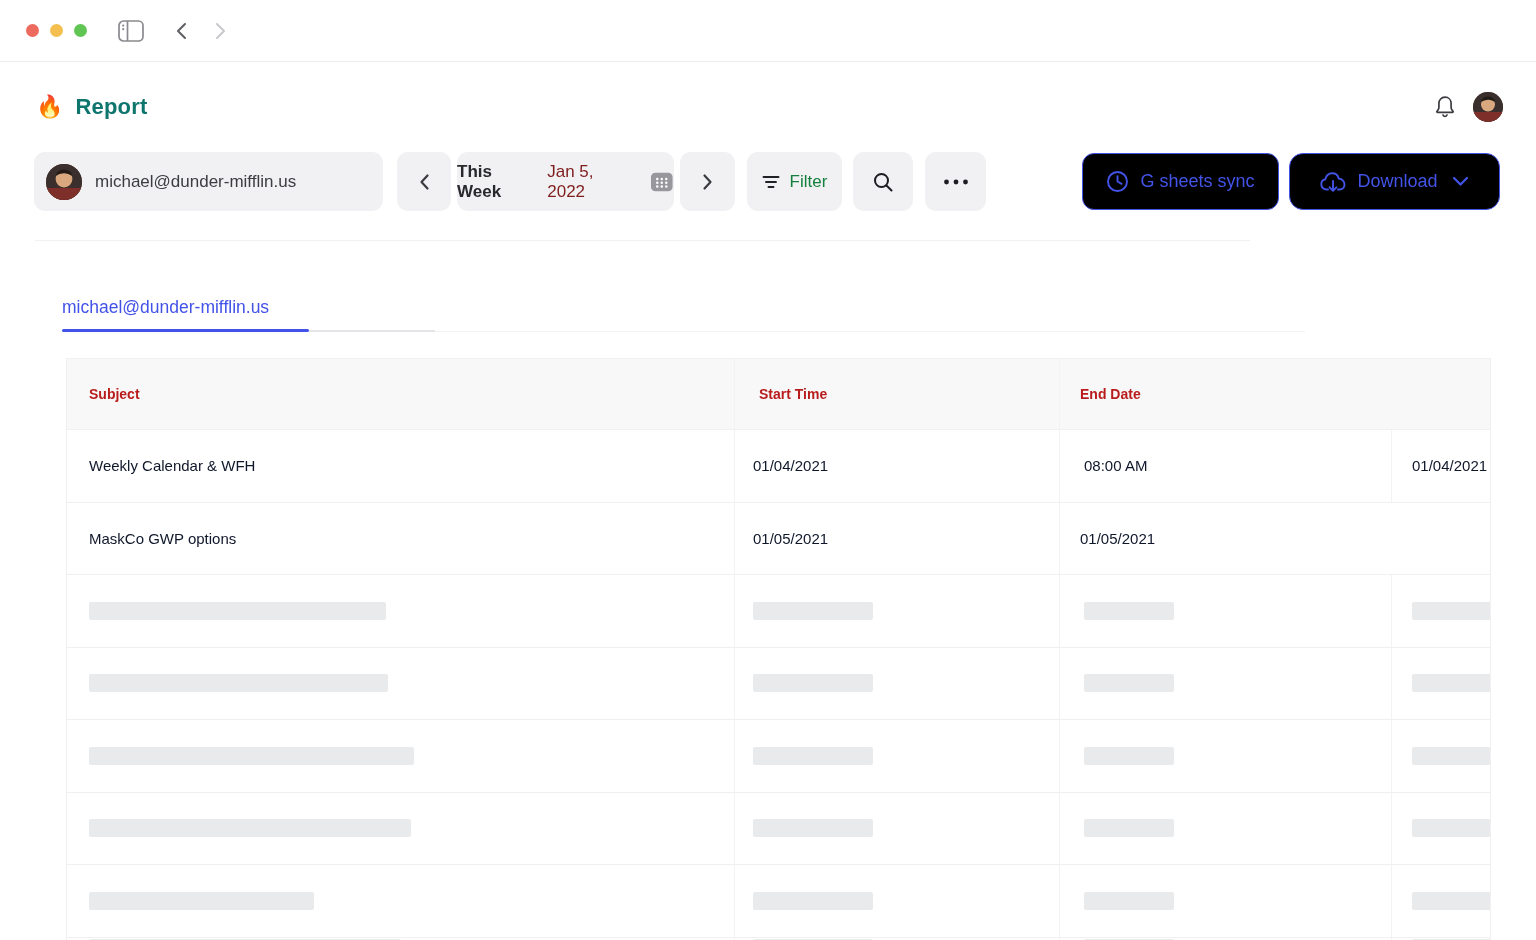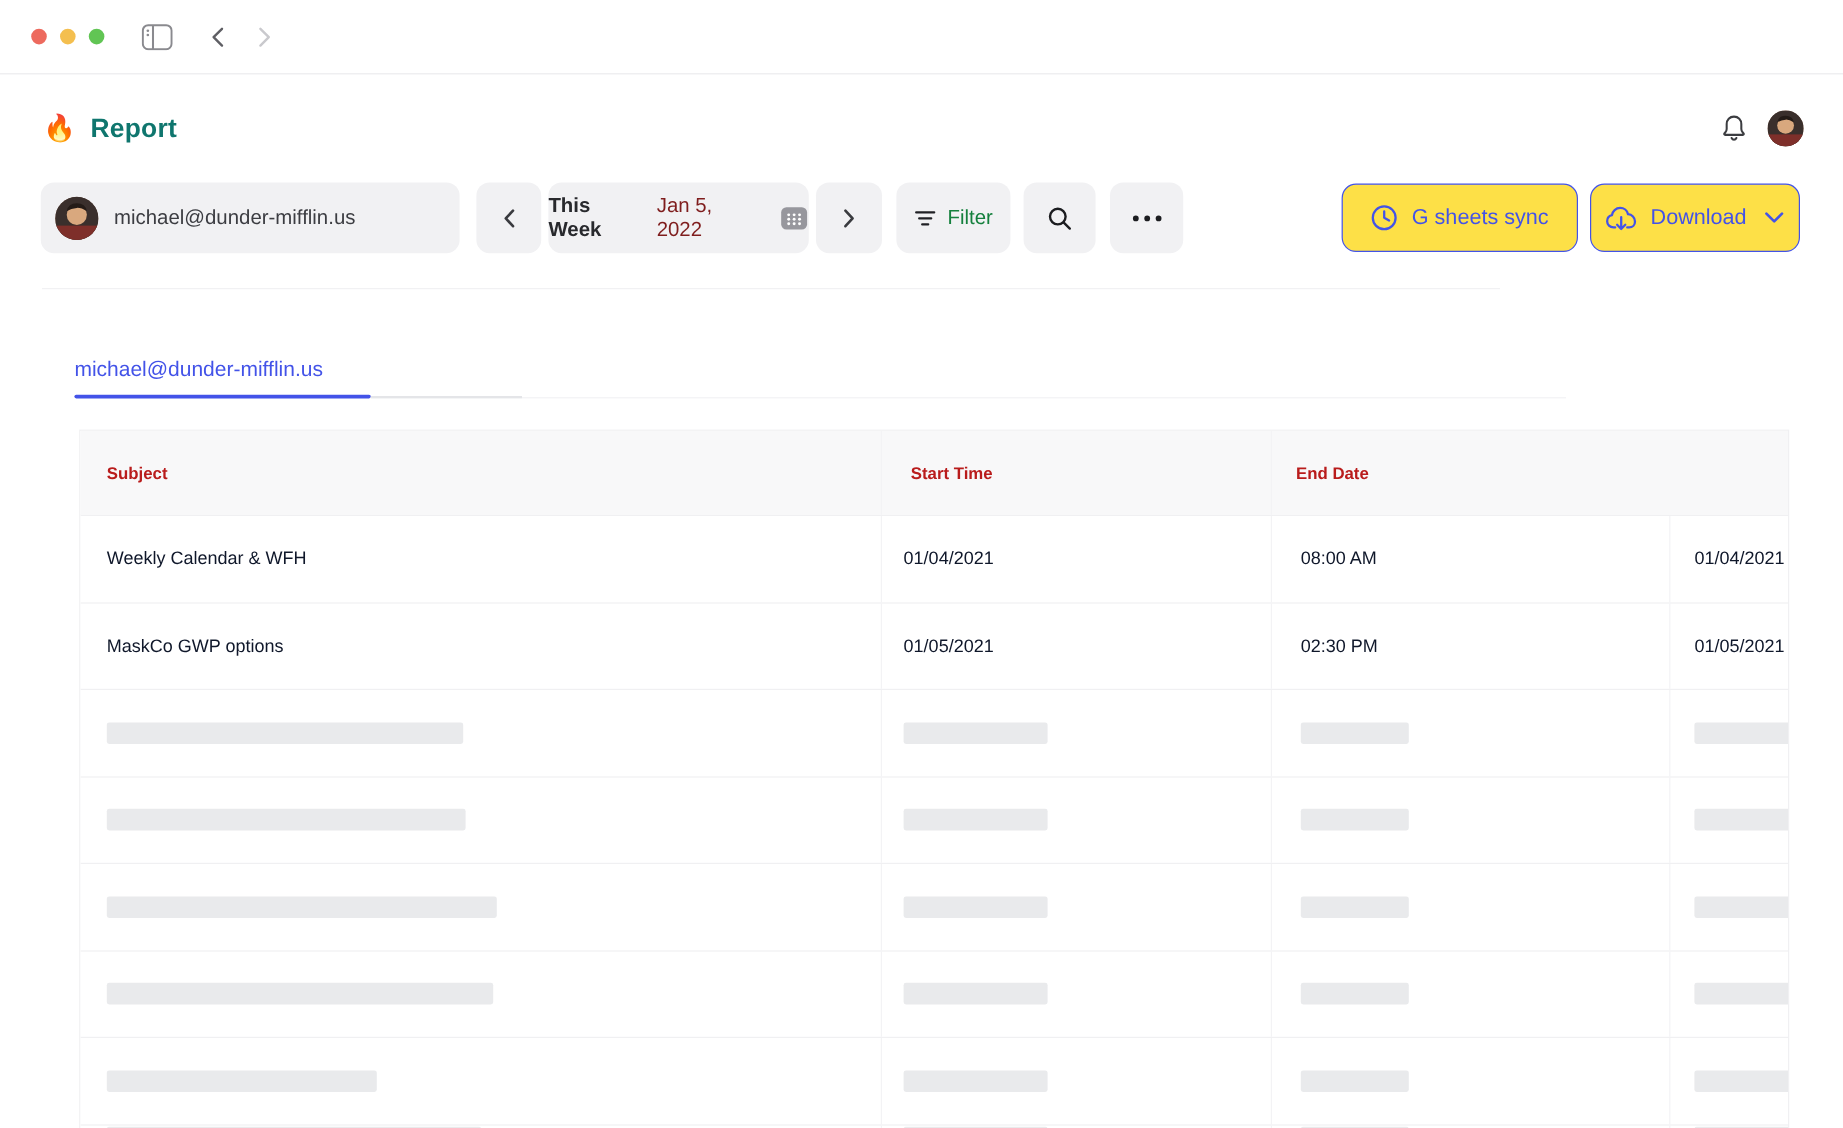--- a/index.html
+++ b/index.html
@@ -54,26 +54,26 @@
   .chip-prev { width:54px; margin-left:14px; }
   .chip-date { width:217px; margin-left:6px; gap:8px; }
   .date-label { font-weight:600; color:#28292d; }
   .date-value { color:#7f1d1d; }
   .chip-date svg { margin-left:8px; }
   .chip-next { width:55px; margin-left:6px; }
   .chip-filter { width:95px; margin-left:12px; gap:10px; color:#15803d; }
   .chip-search { width:60px; margin-left:11px; }
   .chip-more { width:61px; margin-left:12px; }
   .btn-outline {
-    height:57px; background:#fde047; border:1.5px solid #4353e8; border-radius:12px;
+    height:57px; background:#000000; border:1.5px solid #4353e8; border-radius:12px;
     color:#4353e8; font-size:18px; font-weight:500;
     display:flex; align-items:center; justify-content:center; gap:11px; cursor:pointer;
   }
   .btn-sync { width:197px; margin-left:auto; }
-  .btn-download { width:175px; margin-left:10px; }
+  .btn-download { width:211px; margin-left:10px;border-radius:14px; }
 
   
   .toolbar-divider {
     position:absolute; top:240px; left:35px; width:1215px; height:1px; background:#f1f1f3;
   }
 
   
   .tab-active {
     position:absolute; top:297px; left:62px;
     font-size:17.5px; font-weight:500; color:#4353e8; cursor:pointer;
@@ -258,21 +258,20 @@
     <div>
         <div class="trow drow">
           <div class="tcell c0">Weekly Calendar &amp; WFH</div>
           <div class="tcell c1">01/04/2021</div>
           <div class="tcell c2">08:00 AM</div>
           <div class="tcell c3">01/04/2021</div>
         </div>
         <div class="trow drow">
           <div class="tcell c0">MaskCo GWP options</div>
           <div class="tcell c1">01/05/2021</div>
-          <div class="tcell c2">02:30 PM</div>
           <div class="tcell c3">01/05/2021</div>
         </div>
         <div class="trow srow">
           <div class="tcell c0">
             <div class="bar" style="width: 297px; background: rgb(233, 234, 236);"></div>
           </div>
           <div class="tcell c1">
             <div class="bar" style="width: 120px; background: rgb(233, 234, 236);"></div>
           </div>
           <div class="tcell c2">

